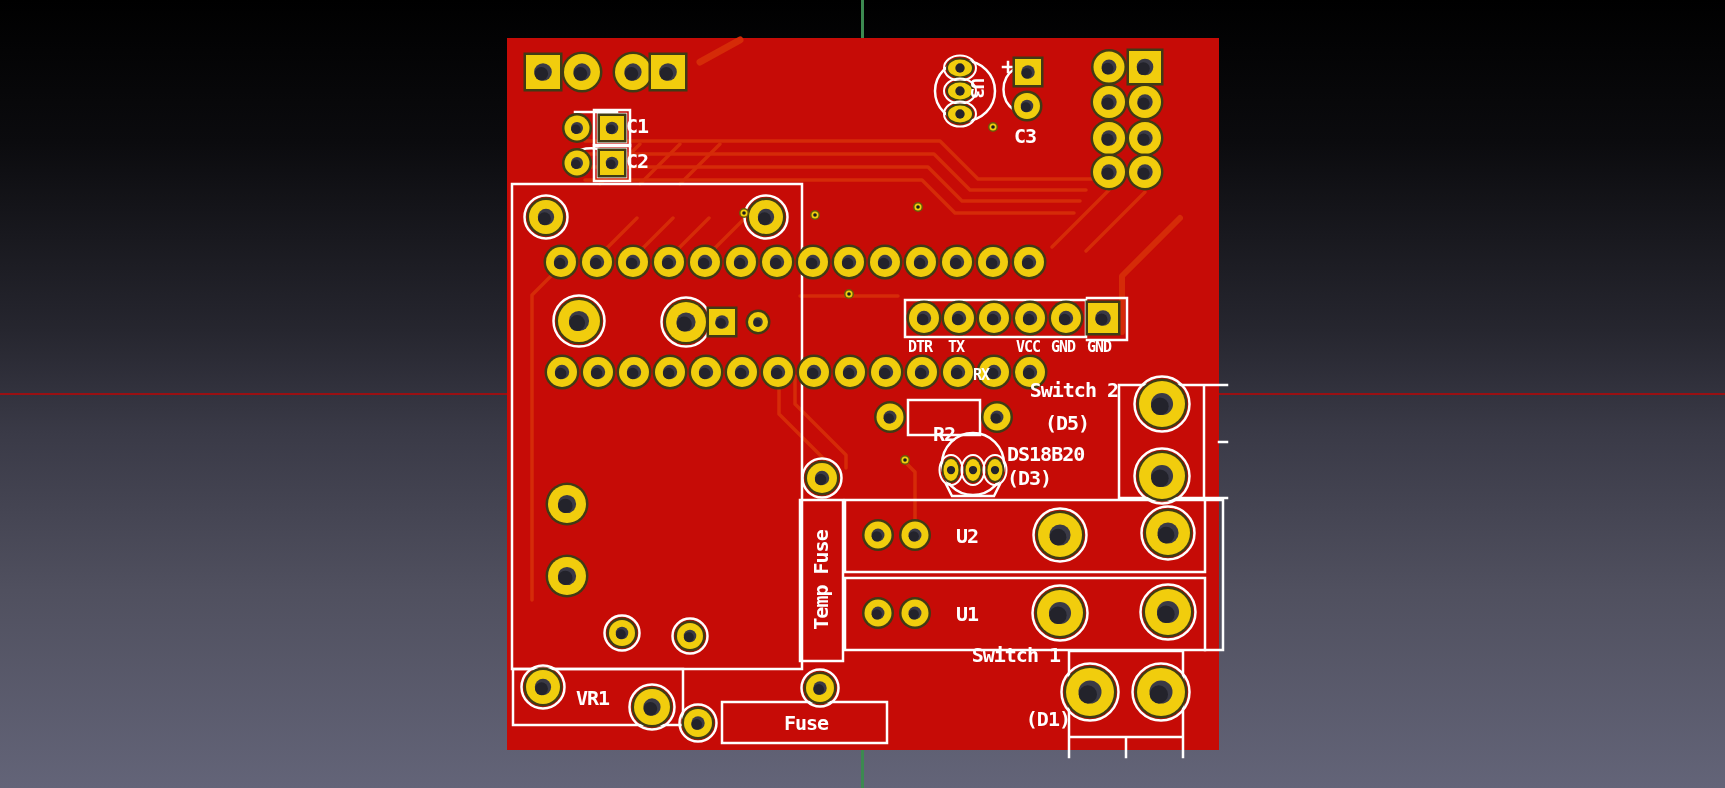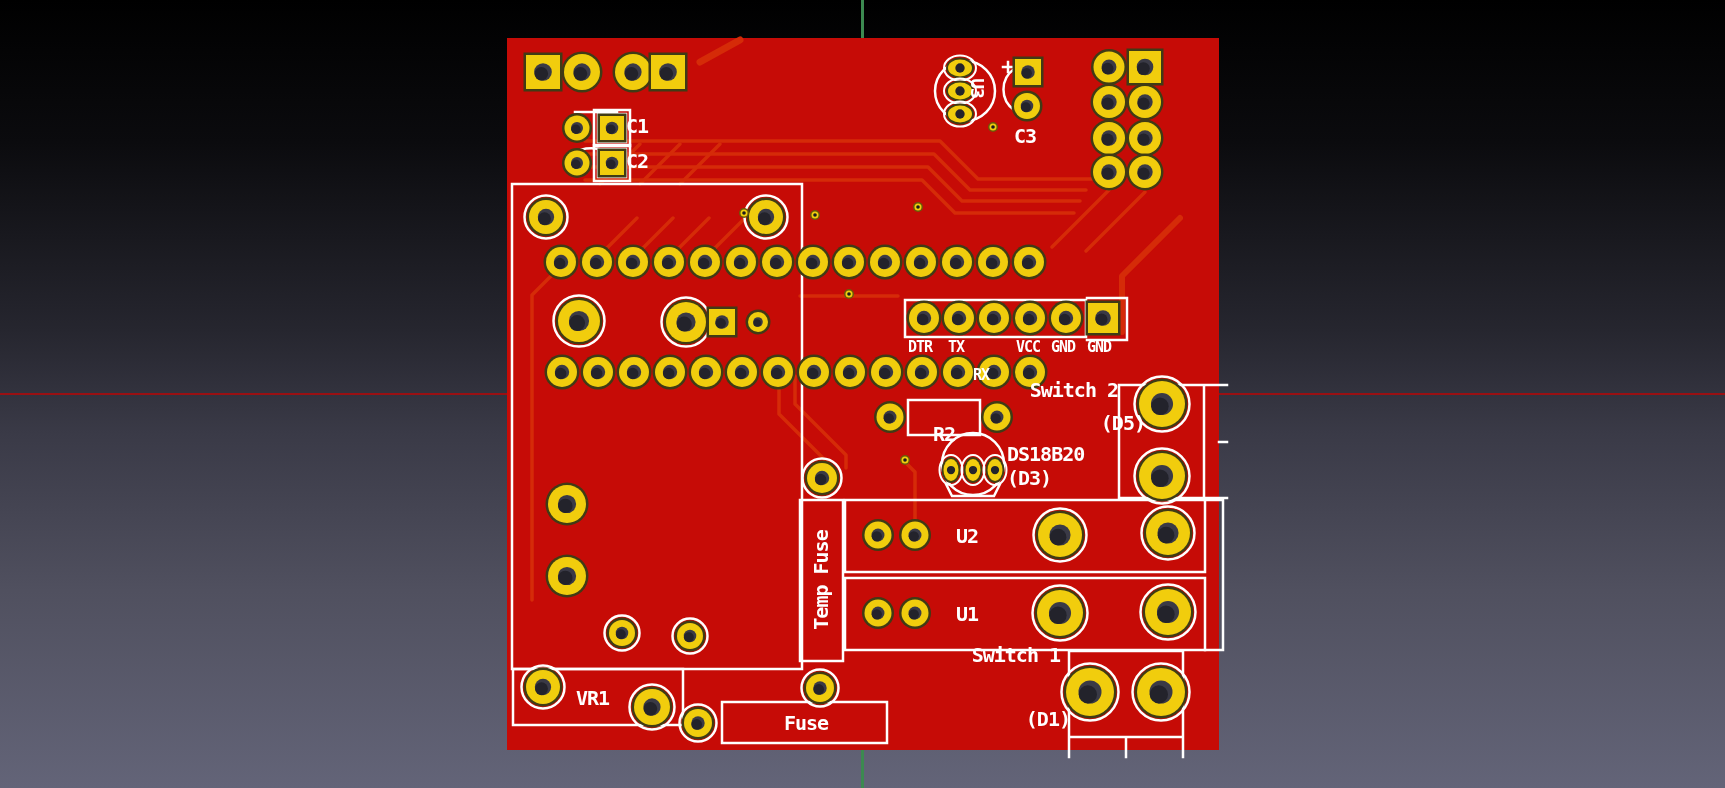--- a/index.html
+++ b/index.html
@@ -474,21 +474,21 @@
   <div class="lbl fs20 ctr" style="left:957px;top:79px;width:40px;transform:rotate(90deg);font-size:18px;">U3</div>
 
   <div class="lbl fs15 ctr" style="left:900px;top:340px;width:40px;">DTR</div>
   <div class="lbl fs15 ctr" style="left:936px;top:340px;width:40px;">TX</div>
   <div class="lbl fs15 ctr" style="left:961px;top:340px;width:40px;margin-top:28px;">RX</div>
   <div class="lbl fs15 ctr" style="left:1008px;top:340px;width:40px;">VCC</div>
   <div class="lbl fs15 ctr" style="left:1043px;top:340px;width:40px;">GND</div>
   <div class="lbl fs15 ctr" style="left:1079px;top:340px;width:40px;">GND</div>
 
   <div class="lbl fs20 rgt" style="left:1016px;top:380px;width:102px;">Switch 2</div>
-  <div class="lbl fs20 rgt" style="left:1043px;top:413px;width:102px;">(D5)</div>
+  <div class="lbl fs20 rgt" style="left:1016px;top:413px;width:102px;text-align:center;">(D5)</div>
   <div class="lbl fs20" style="left:1007px;top:444px;">DS18B20</div>
   <div class="lbl fs20" style="left:1007px;top:468px;">(D3)</div>
   <div class="lbl fs20 ctr" style="left:908px;top:408px;width:72px;margin-top:16px;">R2</div>
   <div class="lbl fs20 ctr" style="left:741px;top:570px;width:160px;transform:rotate(-90deg);">Temp Fuse</div>
   <div class="lbl fs20" style="left:956px;top:526px;text-align:right;">U2</div>
   <div class="lbl fs20" style="left:956px;top:604px;">U1</div>
   <div class="lbl fs20" style="left:576px;top:688px;">VR1</div>
   <div class="lbl fs20 ctr" style="left:722px;top:713px;width:168px;">Fuse</div>
   <div class="lbl fs20 rgt" style="left:964px;top:645px;width:96px;">Switch 1</div>
   <div class="lbl fs20 rgt" style="left:964px;top:709px;width:106px;">(D1)</div>

